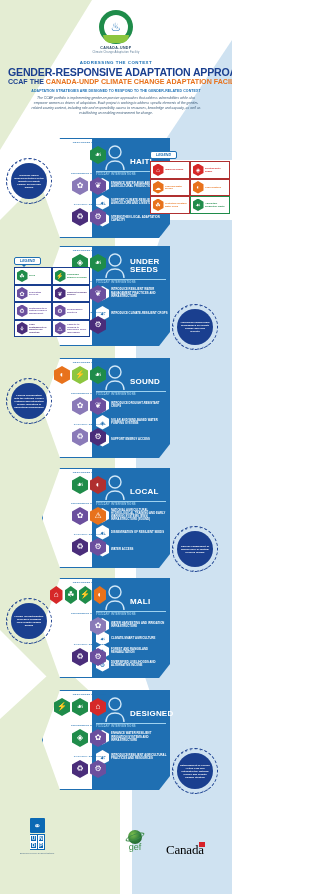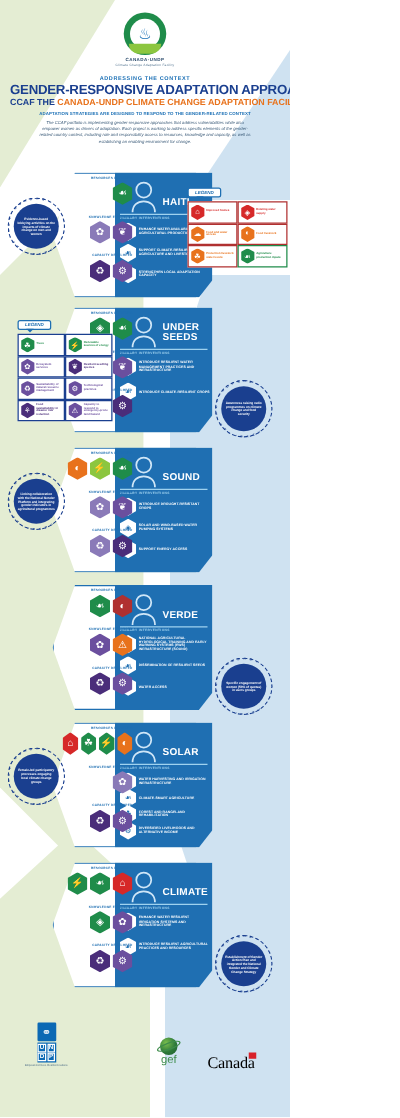--- a/index.html
+++ b/index.html
@@ -482,21 +482,21 @@
             <div class="disc">Linking collaboration with the National Gender Platform and integrating gender indicators in agricultural programmes</div>
           </div>
         </div>
         <div class="country" style="position: absolute; left: 0px; top: 462px; width: 232px;">
           <div class="hexpanel" style="left: 42px; width: 115px;"></div>
           <div class="bluepanel" style="left: 92px; width: 78px;"></div>
           <div style="position: absolute; left: 104px; top: 10px; width: 22px; height: 26px;"><svg viewBox="0 0 22 26" width="22" height="26">
               <circle cx="11" cy="8" r="6" fill="none" stroke="#cfe6f7" stroke-width="1.4"></circle>
               <path d="M2 26c0-6 4-9 9-9s9 3 9 9" fill="none" stroke="#cfe6f7" stroke-width="1.4"></path>
             </svg></div>
-          <div class="cname" style="left: 130px; top: 24px; width: 46px;">VERDE</div>
+          <div class="cname" style="left: 130px; top: 24px; width: 46px;">LOCAL</div>
           <div class="cname-rule" style="left: 96px; top: 37px; width: 70px; background: rgb(159, 210, 239);"></div>
           <div class="ptitle" style="left: 96px; top: 39px;">PRIMARY INTERVENTIONS</div>
           <div class="strat" style="left: 96px; top: 44px; width: 72px;">
             <div class="hex">⚠</div>
             <div class="txt">NATIONAL AGRICULTURAL HYDROLOGICAL TRAINING AND EARLY WARNING SYSTEMS (EWS) INFRASTRUCTURE (SOUND)</div>
           </div>
           <div class="strat" style="left: 96px; top: 61px; width: 72px;">
             <div class="hex">☙</div>
             <div class="txt">DISSEMINATION OF RESILIENT SEEDS</div>
           </div>
@@ -552,21 +552,21 @@
             <div class="disc">Specific engagement of women (50% of quotas) in users groups</div>
           </div>
         </div>
         <div class="country" style="position: absolute; left: 0px; top: 572px; width: 232px;">
           <div class="hexpanel" style="left: 42px; width: 115px;"></div>
           <div class="bluepanel" style="left: 92px; width: 78px;"></div>
           <div style="position: absolute; left: 104px; top: 10px; width: 22px; height: 26px;"><svg viewBox="0 0 22 26" width="22" height="26">
               <circle cx="11" cy="8" r="6" fill="none" stroke="#cfe6f7" stroke-width="1.4"></circle>
               <path d="M2 26c0-6 4-9 9-9s9 3 9 9" fill="none" stroke="#cfe6f7" stroke-width="1.4"></path>
             </svg></div>
-          <div class="cname" style="left: 130px; top: 24px; width: 46px;">SOLAR</div>
+          <div class="cname" style="left: 130px; top: 24px; width: 46px;">MALI</div>
           <div class="cname-rule" style="left: 96px; top: 37px; width: 70px; background: rgb(159, 210, 239);"></div>
           <div class="ptitle" style="left: 96px; top: 39px;">PRIMARY INTERVENTIONS</div>
           <div class="strat" style="left: 96px; top: 44px; width: 72px;">
             <div class="hex">◈</div>
             <div class="txt">WATER HARVESTING AND IRRIGATION INFRASTRUCTURE</div>
           </div>
           <div class="strat" style="left: 96px; top: 57px; width: 72px;">
             <div class="hex">☙</div>
             <div class="txt">CLIMATE-SMART AGRICULTURE</div>
           </div>
@@ -627,21 +627,21 @@
             <div class="disc">Female-led participatory processes engaging local climate change groups</div>
           </div>
         </div>
         <div class="country" style="position: absolute; left: 0px; top: 684px; width: 232px;">
           <div class="hexpanel" style="left: 42px; width: 115px;"></div>
           <div class="bluepanel" style="left: 92px; width: 78px;"></div>
           <div style="position: absolute; left: 104px; top: 10px; width: 22px; height: 26px;"><svg viewBox="0 0 22 26" width="22" height="26">
               <circle cx="11" cy="8" r="6" fill="none" stroke="#cfe6f7" stroke-width="1.4"></circle>
               <path d="M2 26c0-6 4-9 9-9s9 3 9 9" fill="none" stroke="#cfe6f7" stroke-width="1.4"></path>
             </svg></div>
-          <div class="cname" style="left: 130px; top: 24px; width: 46px;">CLIMATE</div>
+          <div class="cname" style="left: 130px; top: 24px; width: 46px;">DESIGNED</div>
           <div class="cname-rule" style="left: 96px; top: 37px; width: 70px; background: rgb(159, 210, 239);"></div>
           <div class="ptitle" style="left: 96px; top: 39px;">PRIMARY INTERVENTIONS</div>
           <div class="strat" style="left: 96px; top: 44px; width: 72px;">
             <div class="hex">◈</div>
             <div class="txt">ENHANCE WATER RESILIENT IRRIGATION SYSTEMS AND INFRASTRUCTURE</div>
           </div>
           <div class="strat" style="left: 96px; top: 64px; width: 72px;">
             <div class="hex">☙</div>
             <div class="txt">INTRODUCE RESILIENT AGRICULTURAL PRACTICES AND RESOURCES</div>
           </div>

